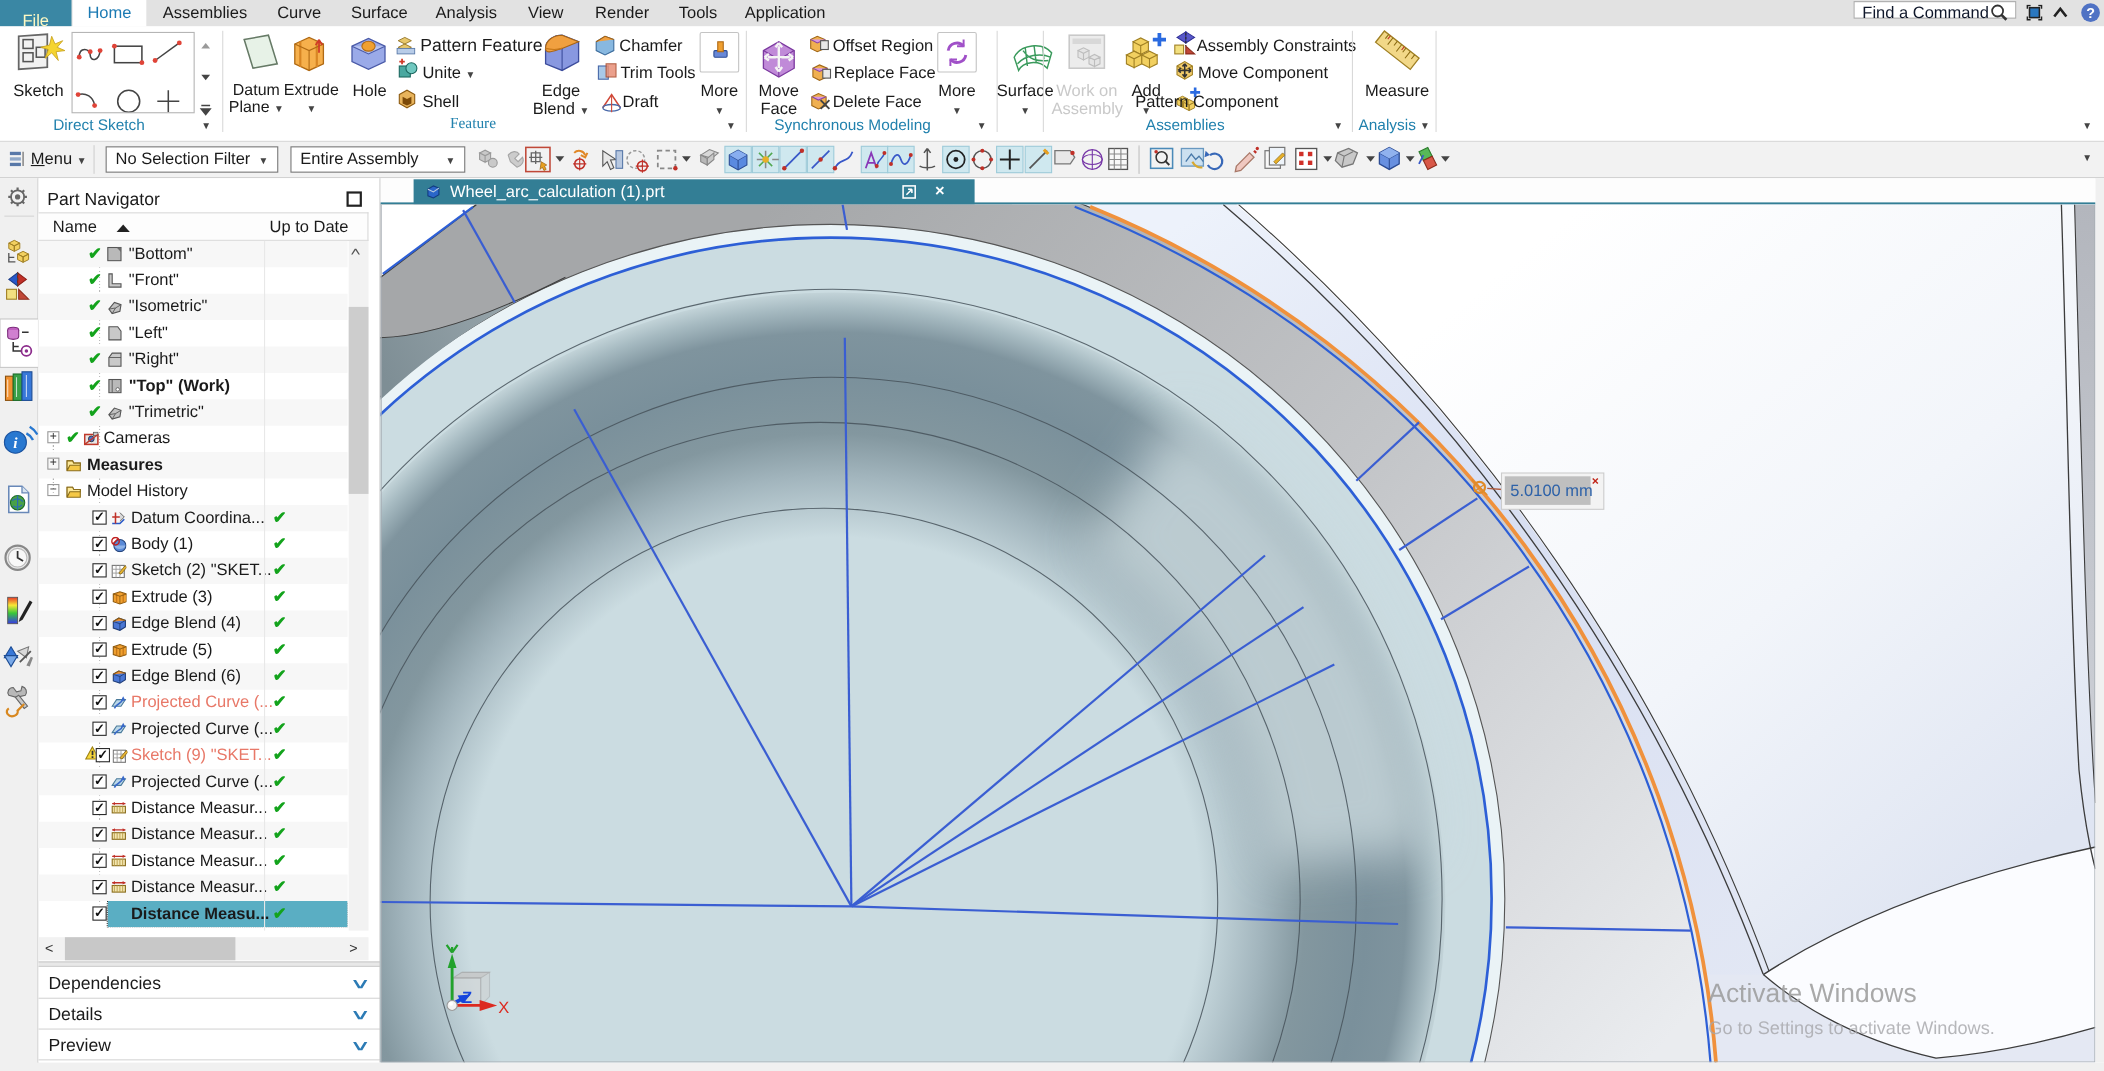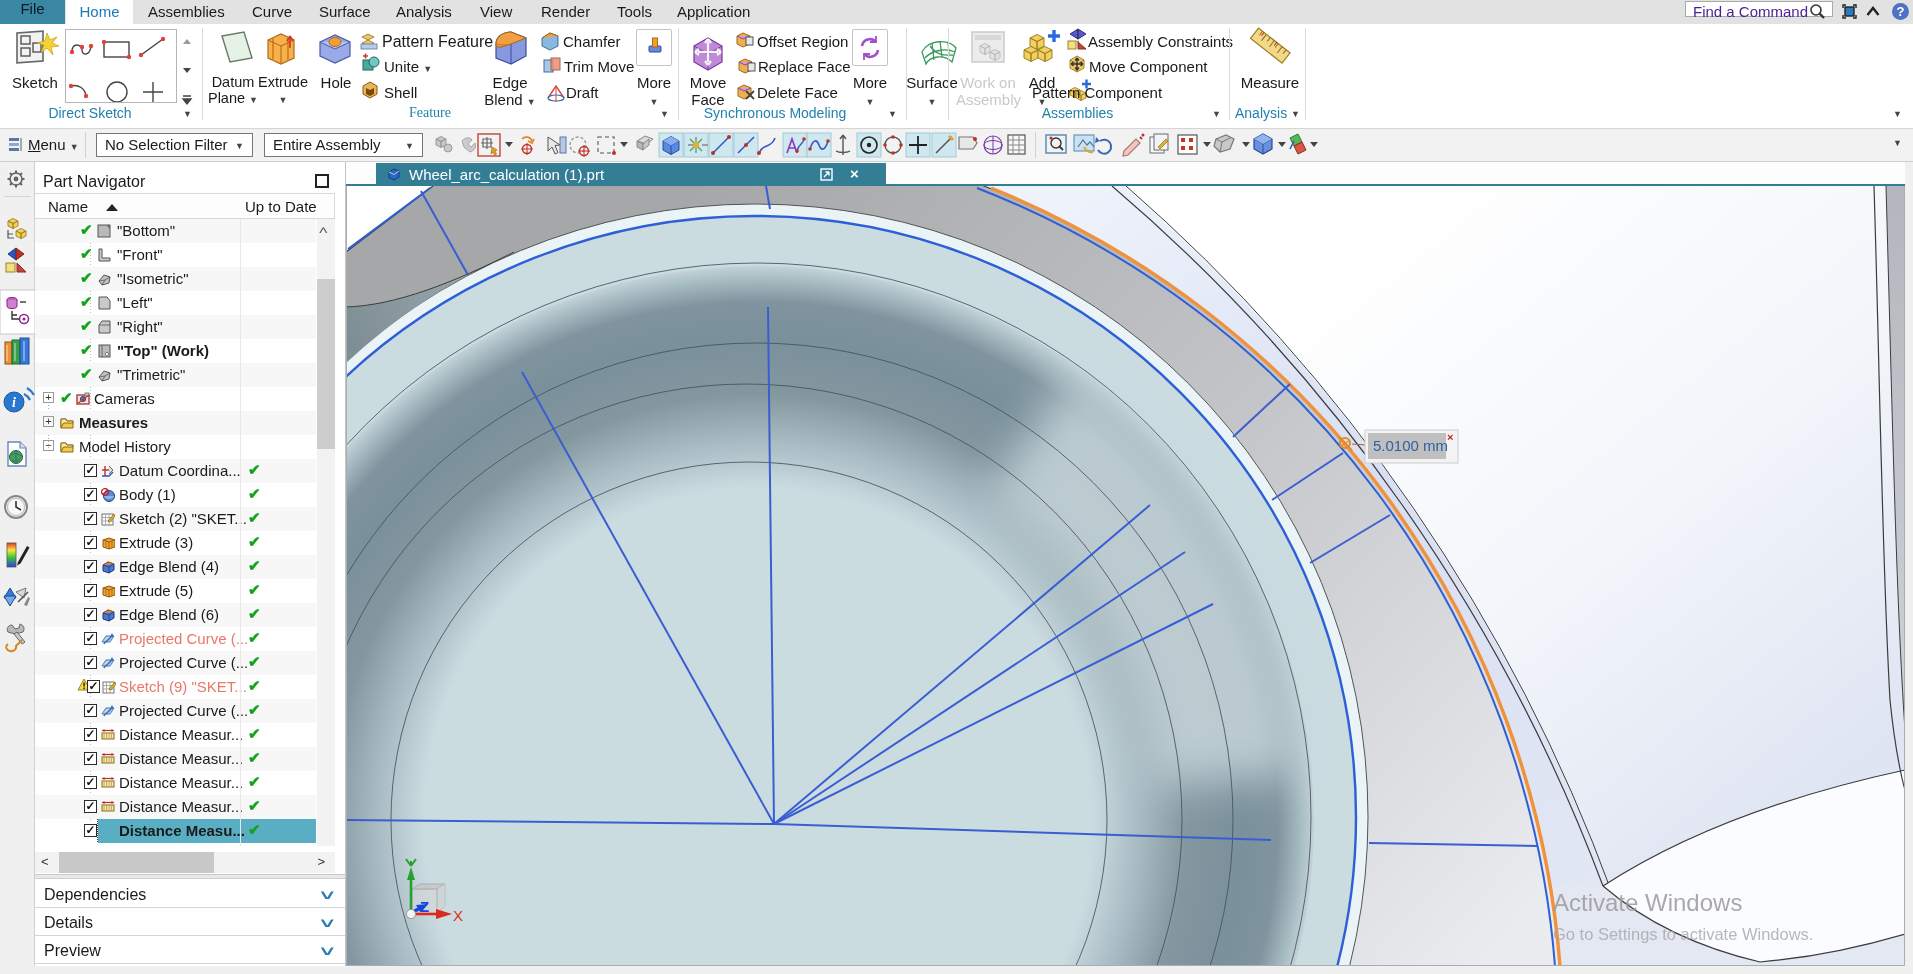--- a/index.html
+++ b/index.html
@@ -28,31 +28,31 @@
   #vptabs { position:absolute; left:346px; top:162px; width:1559px; height:24px; background:#fdfdfd; }
   #vptab { position:absolute; left:30px; top:1px; width:510px; height:23px; background:#337e95; color:#fff; font-size:15px; }
   #scene { position:absolute; left:346px; top:186px; }
   #bottomstrip { position:absolute; left:0px; top:966px; width:1913px; height:8px; background:#f0f0f0; }
   #rightstrip { position:absolute; left:1905px; top:162px; width:8px; height:804px; background:#f0f0f0; }
 </style>
 </head>
 <body>
 
 <div id="menubar">
-  <div class="abs" style="left:0;top:0;width:65px;height:24px;background:#3a87a4;color:#0f172a;font-size:15px;text-align:center;padding-top:0;">File</div>
+  <div class="abs" style="left:0;top:0;width:65px;height:24px;background:#3a87a4;color:#fef9c3;font-size:15px;text-align:center;padding-top:11px;">File</div>
   <div class="abs" style="left:66px;top:0;width:67px;height:24px;background:#fff;color:#1b7ab3;font-size:15px;text-align:center;padding-top:3px;">Home</div>
   <div class="mitem" style="left:148px;">Assemblies</div>
   <div class="mitem" style="left:252px;">Curve</div>
   <div class="mitem" style="left:319px;">Surface</div>
   <div class="mitem" style="left:396px;">Analysis</div>
   <div class="mitem" style="left:480px;">View</div>
   <div class="mitem" style="left:541px;">Render</div>
   <div class="mitem" style="left:617px;">Tools</div>
   <div class="mitem" style="left:677px;">Application</div>
-  <div class="abs" style="left:1685px;top:1px;width:148px;height:16px;background:#fff;border:1px solid #a9a9a9;font-size:15px;color:#4c1d95;padding:1px 0 0 7px;">Find a Command</div>
+  <div class="abs" style="left:1685px;top:1px;width:148px;height:16px;background:#fff;border:1px solid #a9a9a9;font-size:15px;color:#0f172a;padding:1px 0 0 7px;">Find a Command</div>
   <svg class="abs" style="left:1808px;top:3px;" width="18" height="18" viewBox="0 0 18 18">
       <circle cx="8" cy="7" r="5" fill="none" stroke="#333" stroke-width="1.6"></circle>
       <line x1="11.5" y1="10.5" x2="16" y2="15" stroke="#333" stroke-width="2.4"></line>
     </svg>
   <svg class="abs" style="left:1842px;top:4px;" width="15" height="15" viewBox="0 0 15 15">
       <rect x="3" y="3" width="9" height="9" fill="#2b78c0" stroke="#222" stroke-width="1.4"></rect>
       <path d="M1 4 V1 H4 M11 1 H14 V4 M14 11 V14 H11 M4 14 H1 V11" fill="none" stroke="#222" stroke-width="1.4"></path>
     </svg>
   <svg class="abs" style="left:1866px;top:6px;" width="14" height="11" viewBox="0 0 14 11">
       <path d="M1.5 9 L7 2 L12.5 9" fill="none" stroke="#222" stroke-width="2.4"></path>
@@ -255,21 +255,21 @@
   <div class="btxt" style="left:317px;top:50px;width:38px;">Hole</div>
   <div class="stxt" style="left:382px;top:9px;font-size:16px;">Pattern Feature</div>
   <div class="stxt" style="left:384px;top:34px;">Unite <span class="dn">▼</span></div>
   <div class="stxt" style="left:384px;top:60px;">Shell</div>
   <div class="glabel" style="left:360px;width:140px;font-family:Liberation Serif, serif;">Feature</div>
   <div class="abs dn" style="left:660px;top:85px;">▼</div>
   <div class="rsep" style="left:678px;"></div>
 
   <div class="btxt" style="left:481px;top:50px;width:58px;">Edge<br>Blend <span class="dn">▼</span></div>
   <div class="stxt" style="left:563px;top:9px;">Chamfer</div>
-  <div class="stxt" style="left:564px;top:34px;">Trim Move</div>
+  <div class="stxt" style="left:564px;top:34px;">Trim Tools</div>
   <div class="stxt" style="left:566px;top:60px;">Draft</div>
   <div class="abs" style="left:636px;top:5px;width:36px;height:37px;border:1px solid #c4c4c4;border-radius:2px;"></div>
   <div class="btxt" style="left:627px;top:50px;width:54px;">More<br><span class="dn">▼</span></div>
 
   <div class="btxt" style="left:681px;top:50px;width:54px;">Move<br>Face</div>
   <div class="stxt" style="left:757px;top:9px;">Offset Region</div>
   <div class="stxt" style="left:758px;top:34px;">Replace Face</div>
   <div class="stxt" style="left:757px;top:60px;">Delete Face</div>
   <div class="abs" style="left:852px;top:5px;width:36px;height:37px;border:1px solid #c4c4c4;border-radius:2px;"></div>
   <div class="btxt" style="left:843px;top:50px;width:54px;">More<br><span class="dn">▼</span></div>

